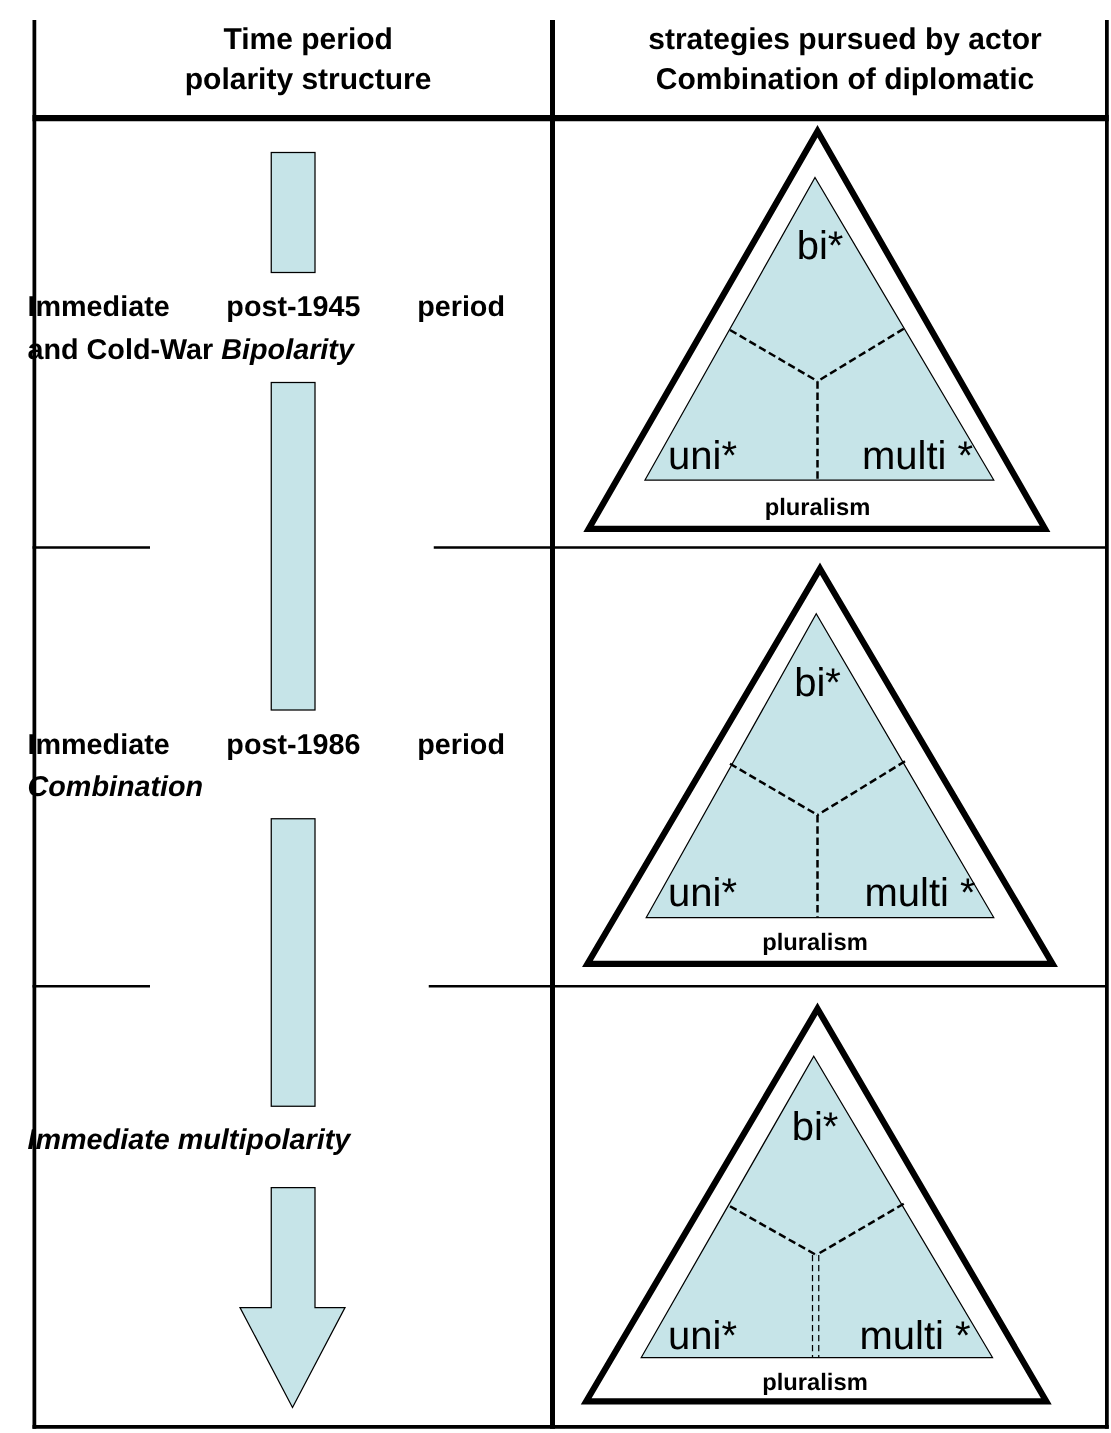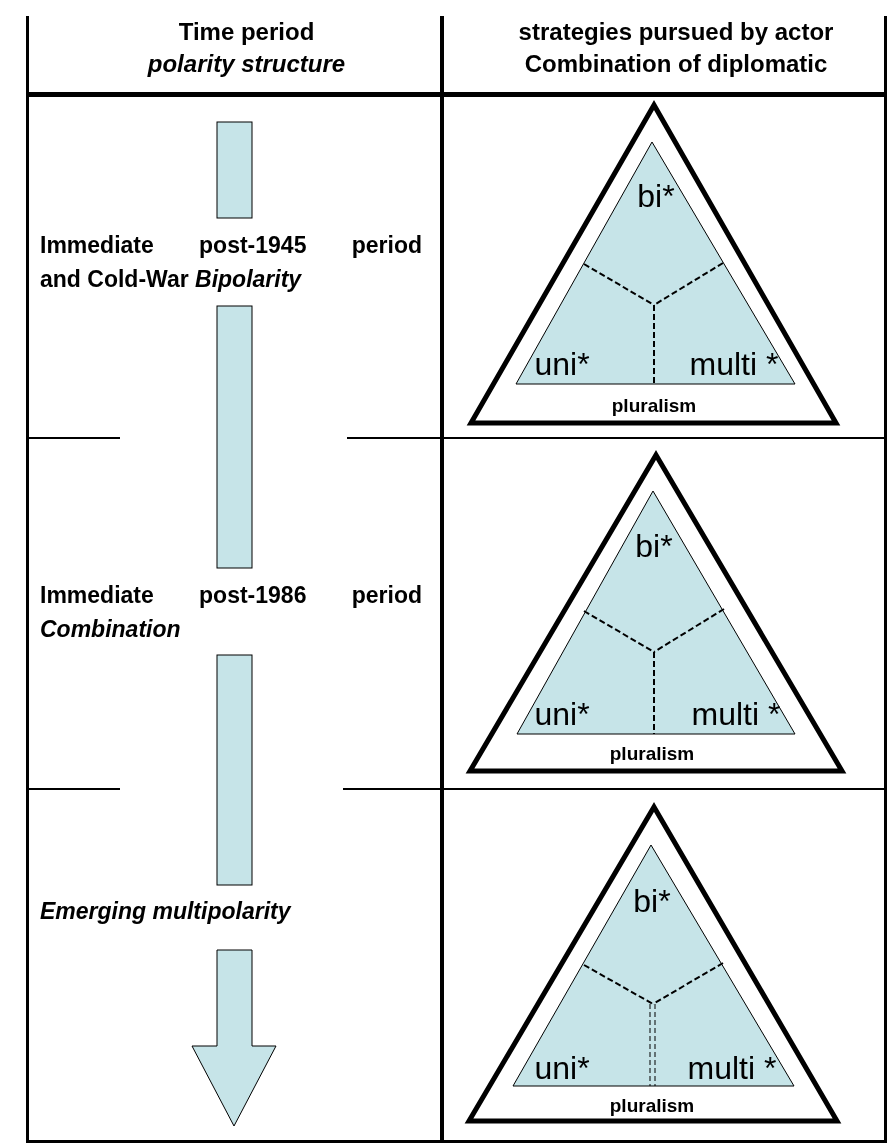--- a/index.html
+++ b/index.html
@@ -1,22 +1,22 @@
 <!DOCTYPE html>
 <html><head>
 <meta charset="utf-8">
 <style>
   html, body { margin:0; padding:0; background:#fff; }
   body { width:889px; height:1146px; position:relative; overflow:hidden; font-family:"Liberation Sans", sans-serif; color:#000; }
   .abs { position:absolute; }
   .vline { position:absolute; background:#000; }
   .hline { position:absolute; background:#000; }
   .hdr { position:absolute; text-align:center; font-weight:bold; font-size:24px; line-height:32px;padding-left:12px; }
-  .hdr .it { font-style:italic; }
-  .period { position:absolute; left:40px; width:382px; font-weight:bold; font-size:23px; line-height:34px; text-align:justify; text-align-last:justify; }
+  .hdr .it { }
+  .period { position:absolute; left:22px; width:382px; font-weight:bold; font-size:23px; line-height:34px; text-align:justify; text-align-last:justify; }
   .period .l2 { text-align:left; text-align-last:left; display:block; }
   .period .it { font-style:italic; }
   svg text { font-family:"Liberation Sans", sans-serif; }
 </style>
 </head>
 <body>
 
 <div class="vline" style="left:26px;top:16px;width:3px;height:1127px;"></div>
 <div class="vline" style="left:440px;top:16px;width:4px;height:1127px;"></div>
 <div class="vline" style="left:884px;top:16px;width:3px;height:1127px;"></div>
@@ -50,21 +50,21 @@
 
 <div class="period" style="top:228px;">
   <span>Immediate  post-1945  period</span>
   <span class="l2"><span>and Cold-War </span><span class="it">Bipolarity</span></span>
 </div>
 <div class="period" style="top:578px;">
   <span>Immediate  post-1986  period</span>
   <span class="l2"><span></span><span class="it">Combination</span></span>
 </div>
 <div class="period" style="top:894px;">
-  <span class="l2"><span></span><span class="it">Emerging  multipolarity</span></span>
+  <span class="l2"><span></span><span class="it">Immediate  multipolarity</span></span>
 </div>
 
 <svg class="abs" style="left:444px;top:97px;" width="440" height="340">
   <polygon points="210,8 392,326 27,326" fill="#fff" stroke="#000" stroke-width="5" stroke-linejoin="miter"></polygon>
   <polygon points="208,45 351,287 72,287" fill="#c6e4e8" stroke="#000" stroke-width="1"></polygon>
   <g stroke="#000" stroke-width="2" stroke-dasharray="6,3" fill="none">
     <line x1="140" y1="167" x2="210" y2="208"></line>
     <line x1="279" y1="166" x2="210" y2="208"></line>
     <line x1="210" y1="208" x2="210" y2="287"></line>
   </g>

